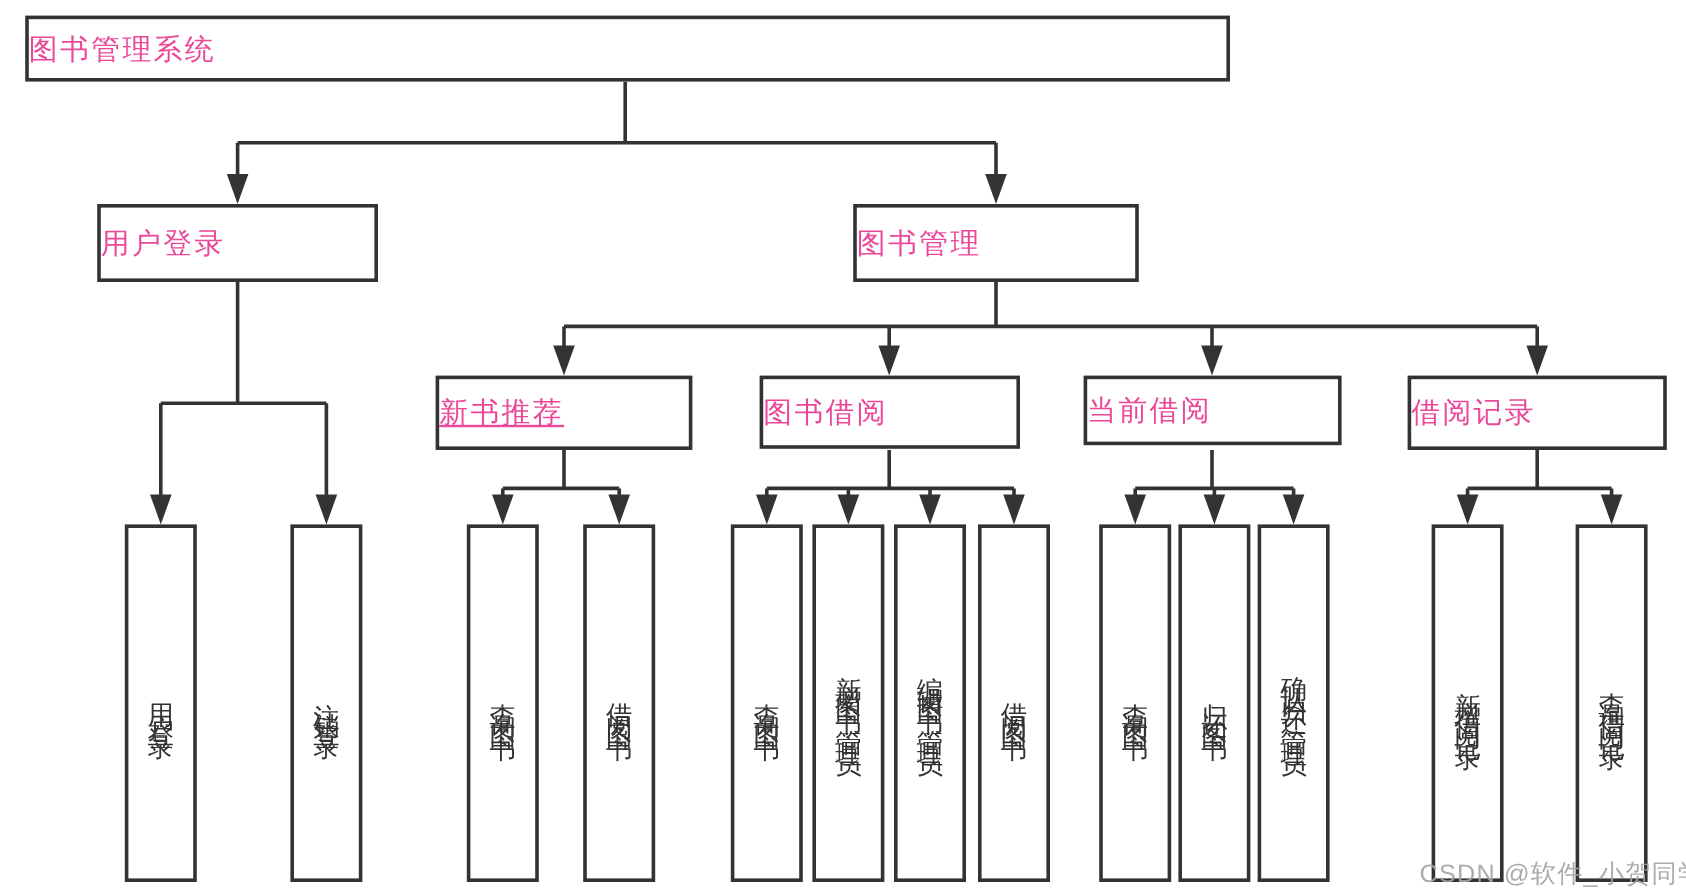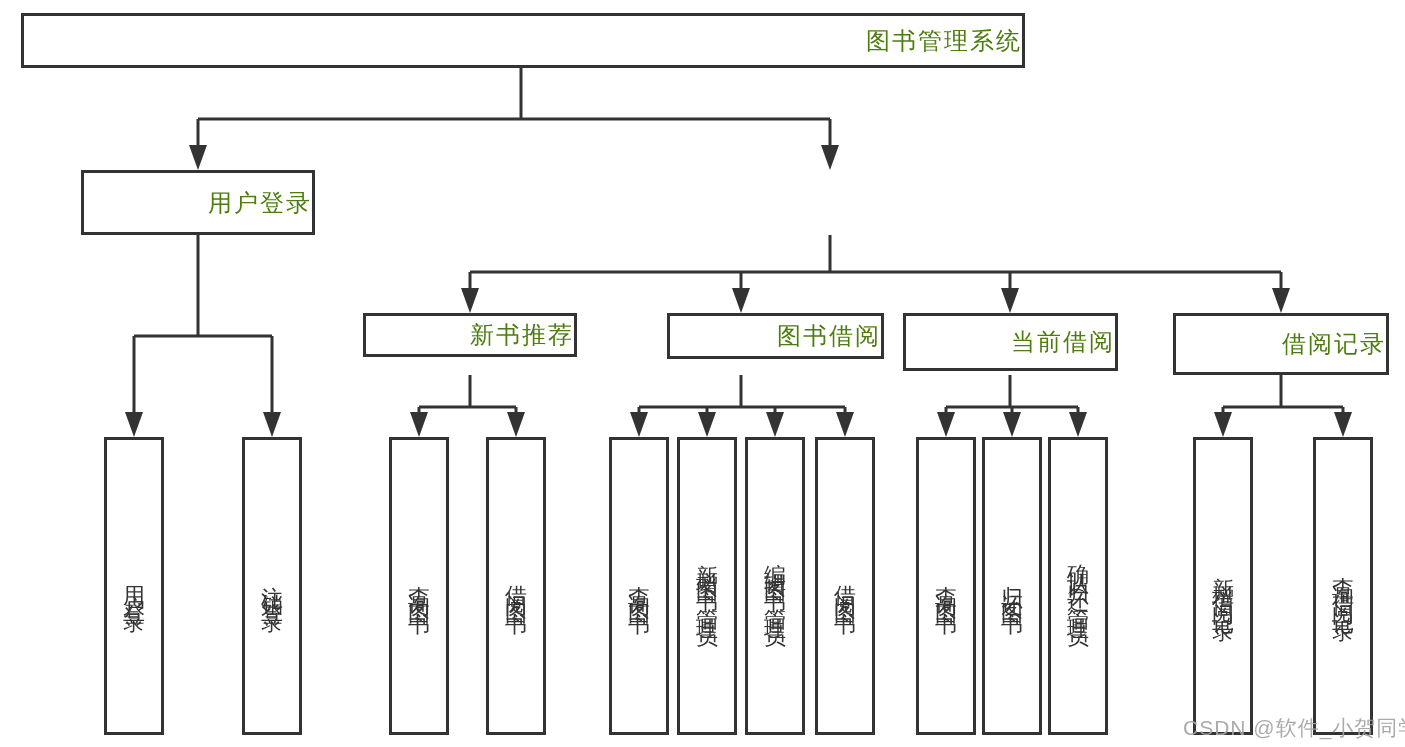--- a/index.html
+++ b/index.html
@@ -2,22 +2,22 @@
 <html><head>
 <meta charset="utf-8">
 <style>
   html,body{margin:0;padding:0;background:#ffffff;}
   body{width:1405px;height:747px;overflow:hidden;font-family:"Liberation Sans", sans-serif;}
   .stage{position:relative;width:1405px;height:747px;background:#ffffff;}
   .connectors{position:absolute;left:0;top:0;z-index:0;}
   .hbox{
     position:absolute;z-index:1;box-sizing:border-box;
     border:3px solid #333333;background:#ffffff;
-    display:flex;align-items:center;justify-content:flex-end;
-    font-size:24px;color:#4d7c0f;letter-spacing:2px;white-space:nowrap;
+    display:flex;align-items:center;justify-content:flex-start;
+    font-size:24px;color:#ec4899;letter-spacing:2px;white-space:nowrap;
   }
   .vbox{
     position:absolute;z-index:1;box-sizing:border-box;
     top:437px;height:298px;width:60px;
     border:3px solid #333333;background:#ffffff;
     display:flex;align-items:center;justify-content:center;
   }
   .vbox .vtext{
     writing-mode:vertical-rl;text-orientation:mixed;
     font-size:22px;letter-spacing:9px;line-height:1;
@@ -83,25 +83,28 @@
     </g>
   </svg>
 
   <div class="hbox" style="left:21px;top:13px;width:1004px;height:55px;">
     <span>图书管理系统</span>
   </div>
 
   <div class="hbox" style="left:81px;top:170px;width:234px;height:65px;">
     <span>用户登录</span>
   </div>
+  <div class="hbox" style="left:711px;top:170px;width:238px;height:65px;">
+    <span>图书管理</span>
+  </div>
 
-  <div class="hbox" style="left:363px;top:313px;width:214px;height:44px;">
+  <div class="hbox" style="left:363px;top:313px;width:214px;height:62px;text-decoration:underline;">
     <span>新书推荐</span>
   </div>
-  <div class="hbox" style="left:667px;top:313px;width:217px;height:46px;">
+  <div class="hbox" style="left:633px;top:313px;width:217px;height:61px;">
     <span>图书借阅</span>
   </div>
   <div class="hbox" style="left:903px;top:313px;width:215px;height:58px;">
     <span>当前借阅</span>
   </div>
   <div class="hbox" style="left:1173px;top:313px;width:216px;height:62px;">
     <span>借阅记录</span>
   </div>
 
   <div class="vbox" style="left:104px;">

